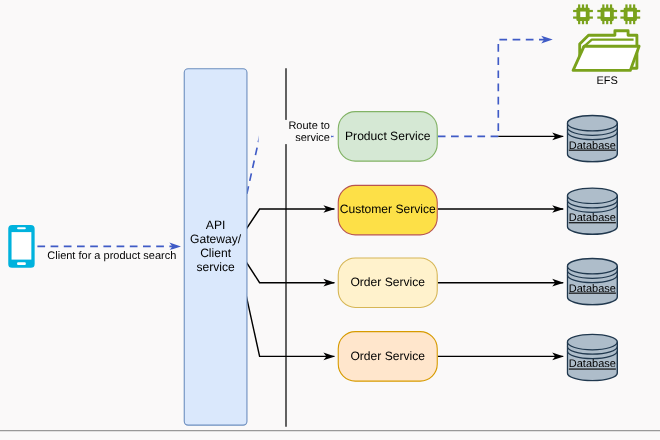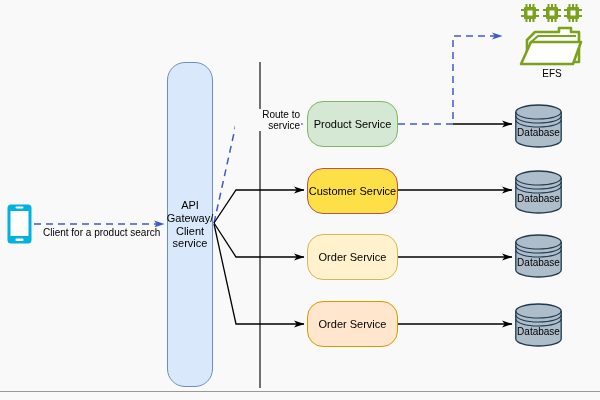--- a/index.html
+++ b/index.html
@@ -14,36 +14,36 @@
   html,body{margin:0;padding:0;}
   body{
     width:600px;height:400px;position:relative;overflow:hidden;
     background:var(--bg);
     font-family:"Liberation Sans", sans-serif;
     color:#000;
   }
   #edges{position:absolute;left:0;top:0;width:600px;height:400px;}
   .node{position:absolute;}
   .gateway{
-    left:167px;top:62px;width:46px;height:325px;
+    left:167px;top:62px;width:58px;height:325px;
     background:var(--gateway-fill);border:1px solid var(--gateway-stroke);
-    border-radius:18px;
+    border-radius:4px;
     display:flex;align-items:center;justify-content:center;
     text-align:center;font-size:11px;line-height:1.15;
   }
   .service{
     left:307px;width:91px;height:46px;border:1px solid #999;border-radius:16px;
     display:flex;align-items:center;justify-content:center;
     text-align:center;font-size:11px;
   }
   .db{left:515px;width:47px;height:45px;}
   .db svg{position:absolute;left:0;top:0;}
   .db .db-label{
     position:absolute;left:0;top:24px;width:100%;
-    text-align:center;font-size:10px;
+    text-align:center;font-size:10px;text-decoration:underline;
   }
   .edge-label{
     position:absolute;font-size:10px;white-space:nowrap;
     background:var(--bg);padding:0 1px;z-index:3;
   }
   .route-label{left:235px;top:109px;width:66px;text-align:right;white-space:normal;line-height:1.1;}
   .request-label{left:42px;top:227px;}
   .phone{left:6px;top:203px;width:27px;height:42px;}
   .efs{left:515px;top:2px;width:74px;height:80px;}
   .efs .efs-label{

